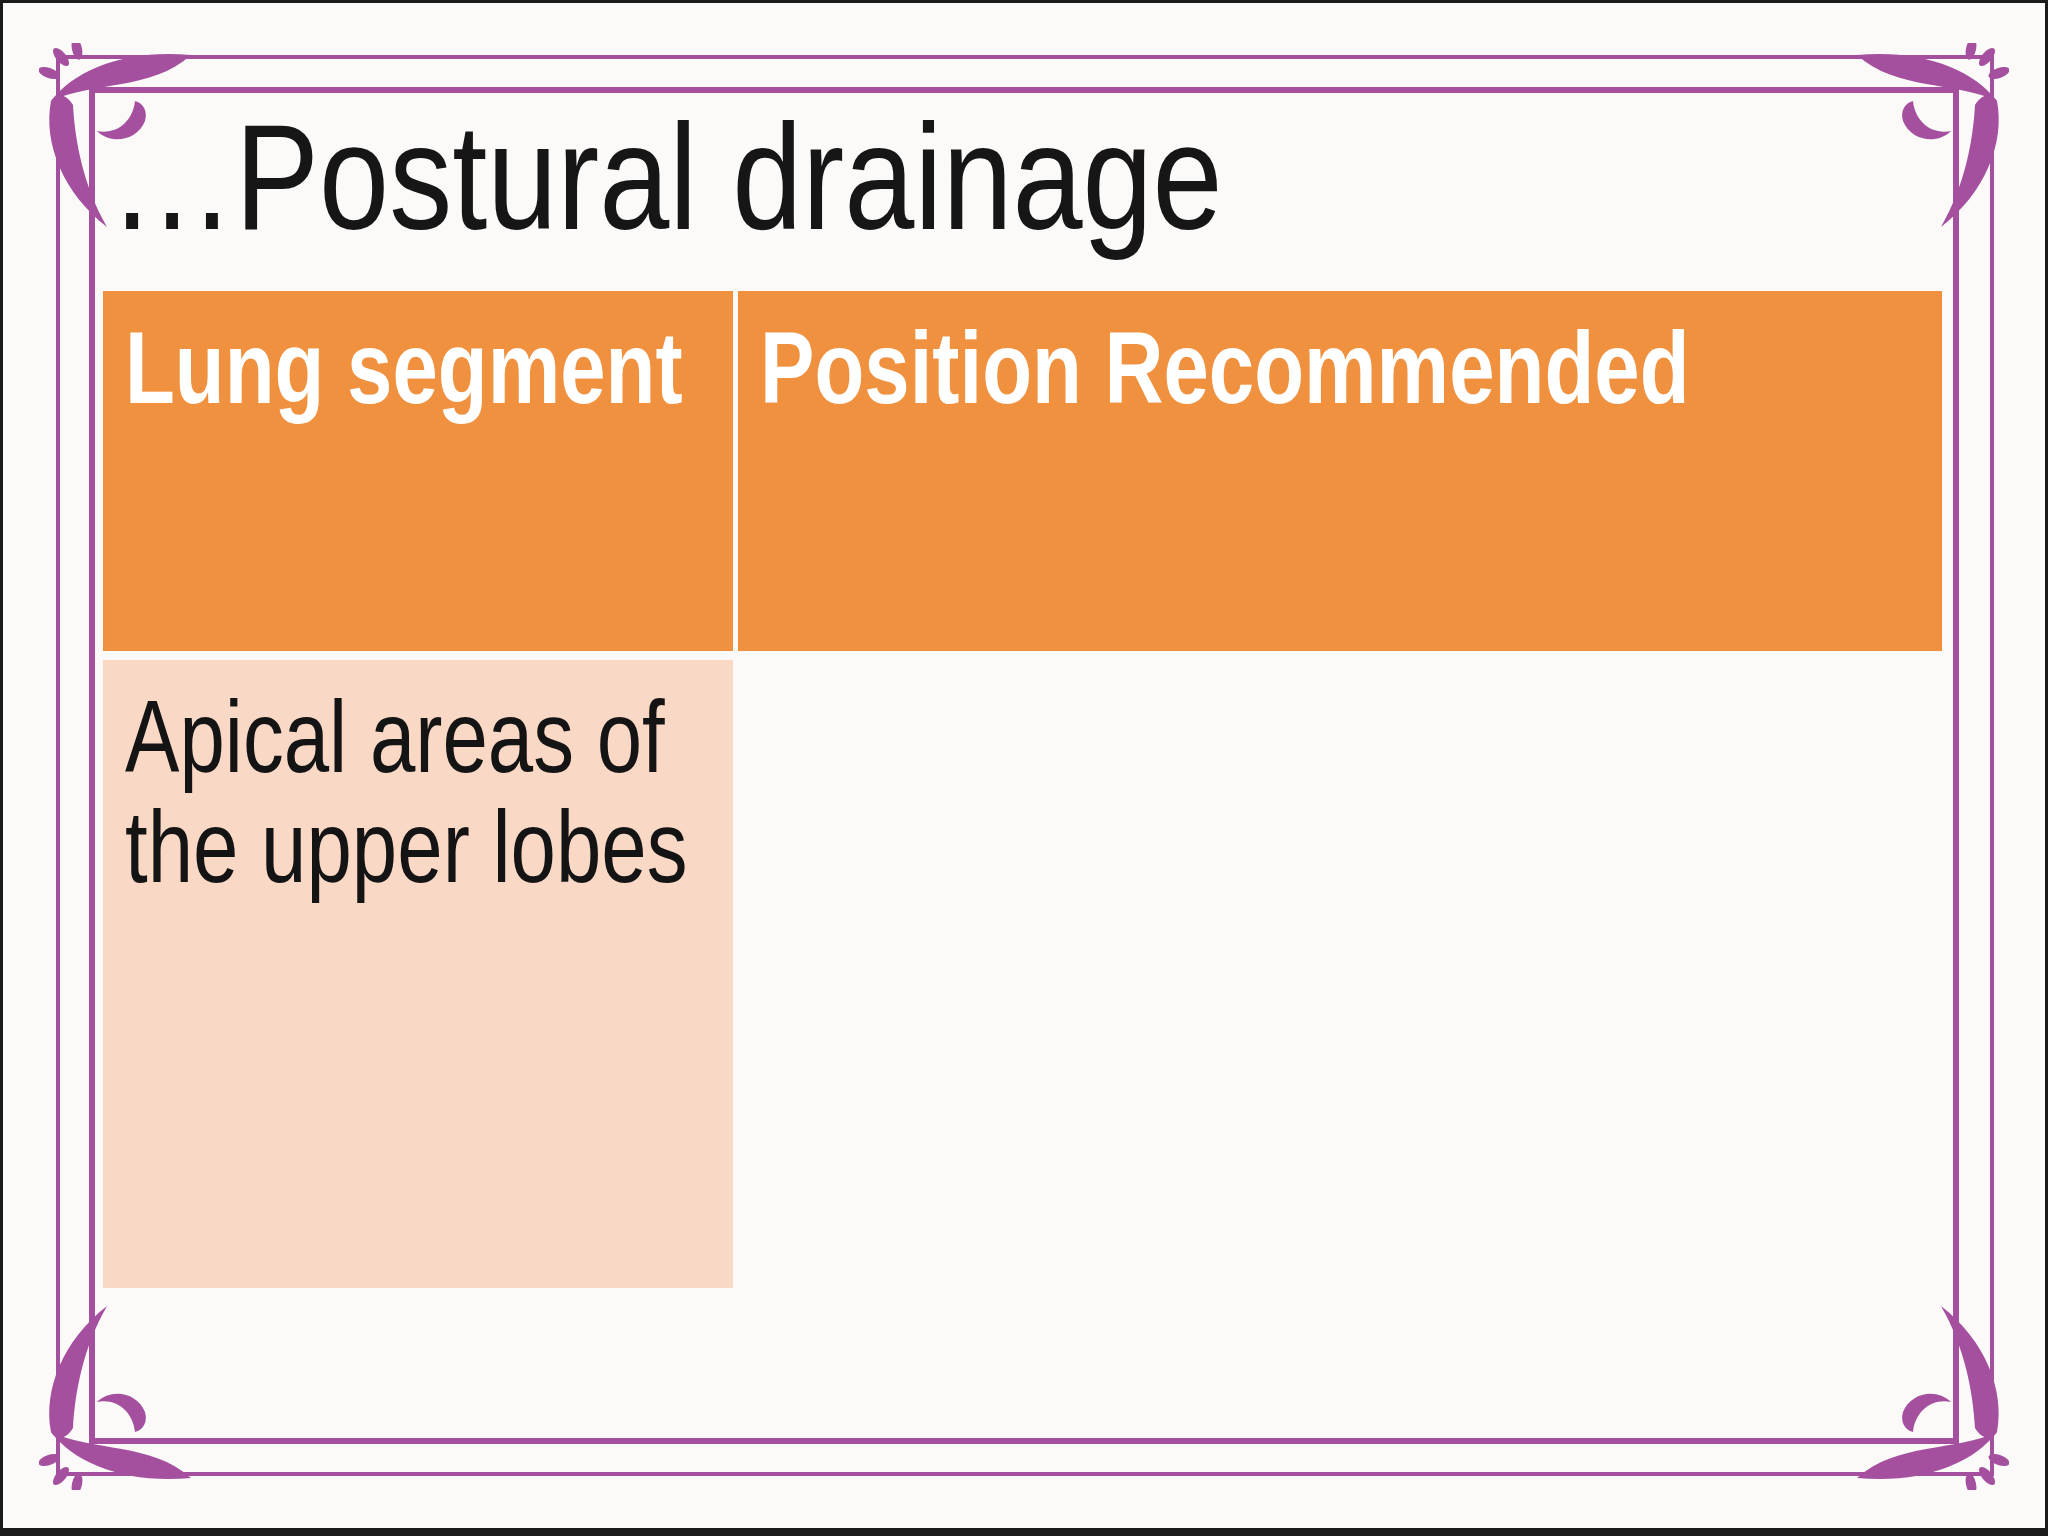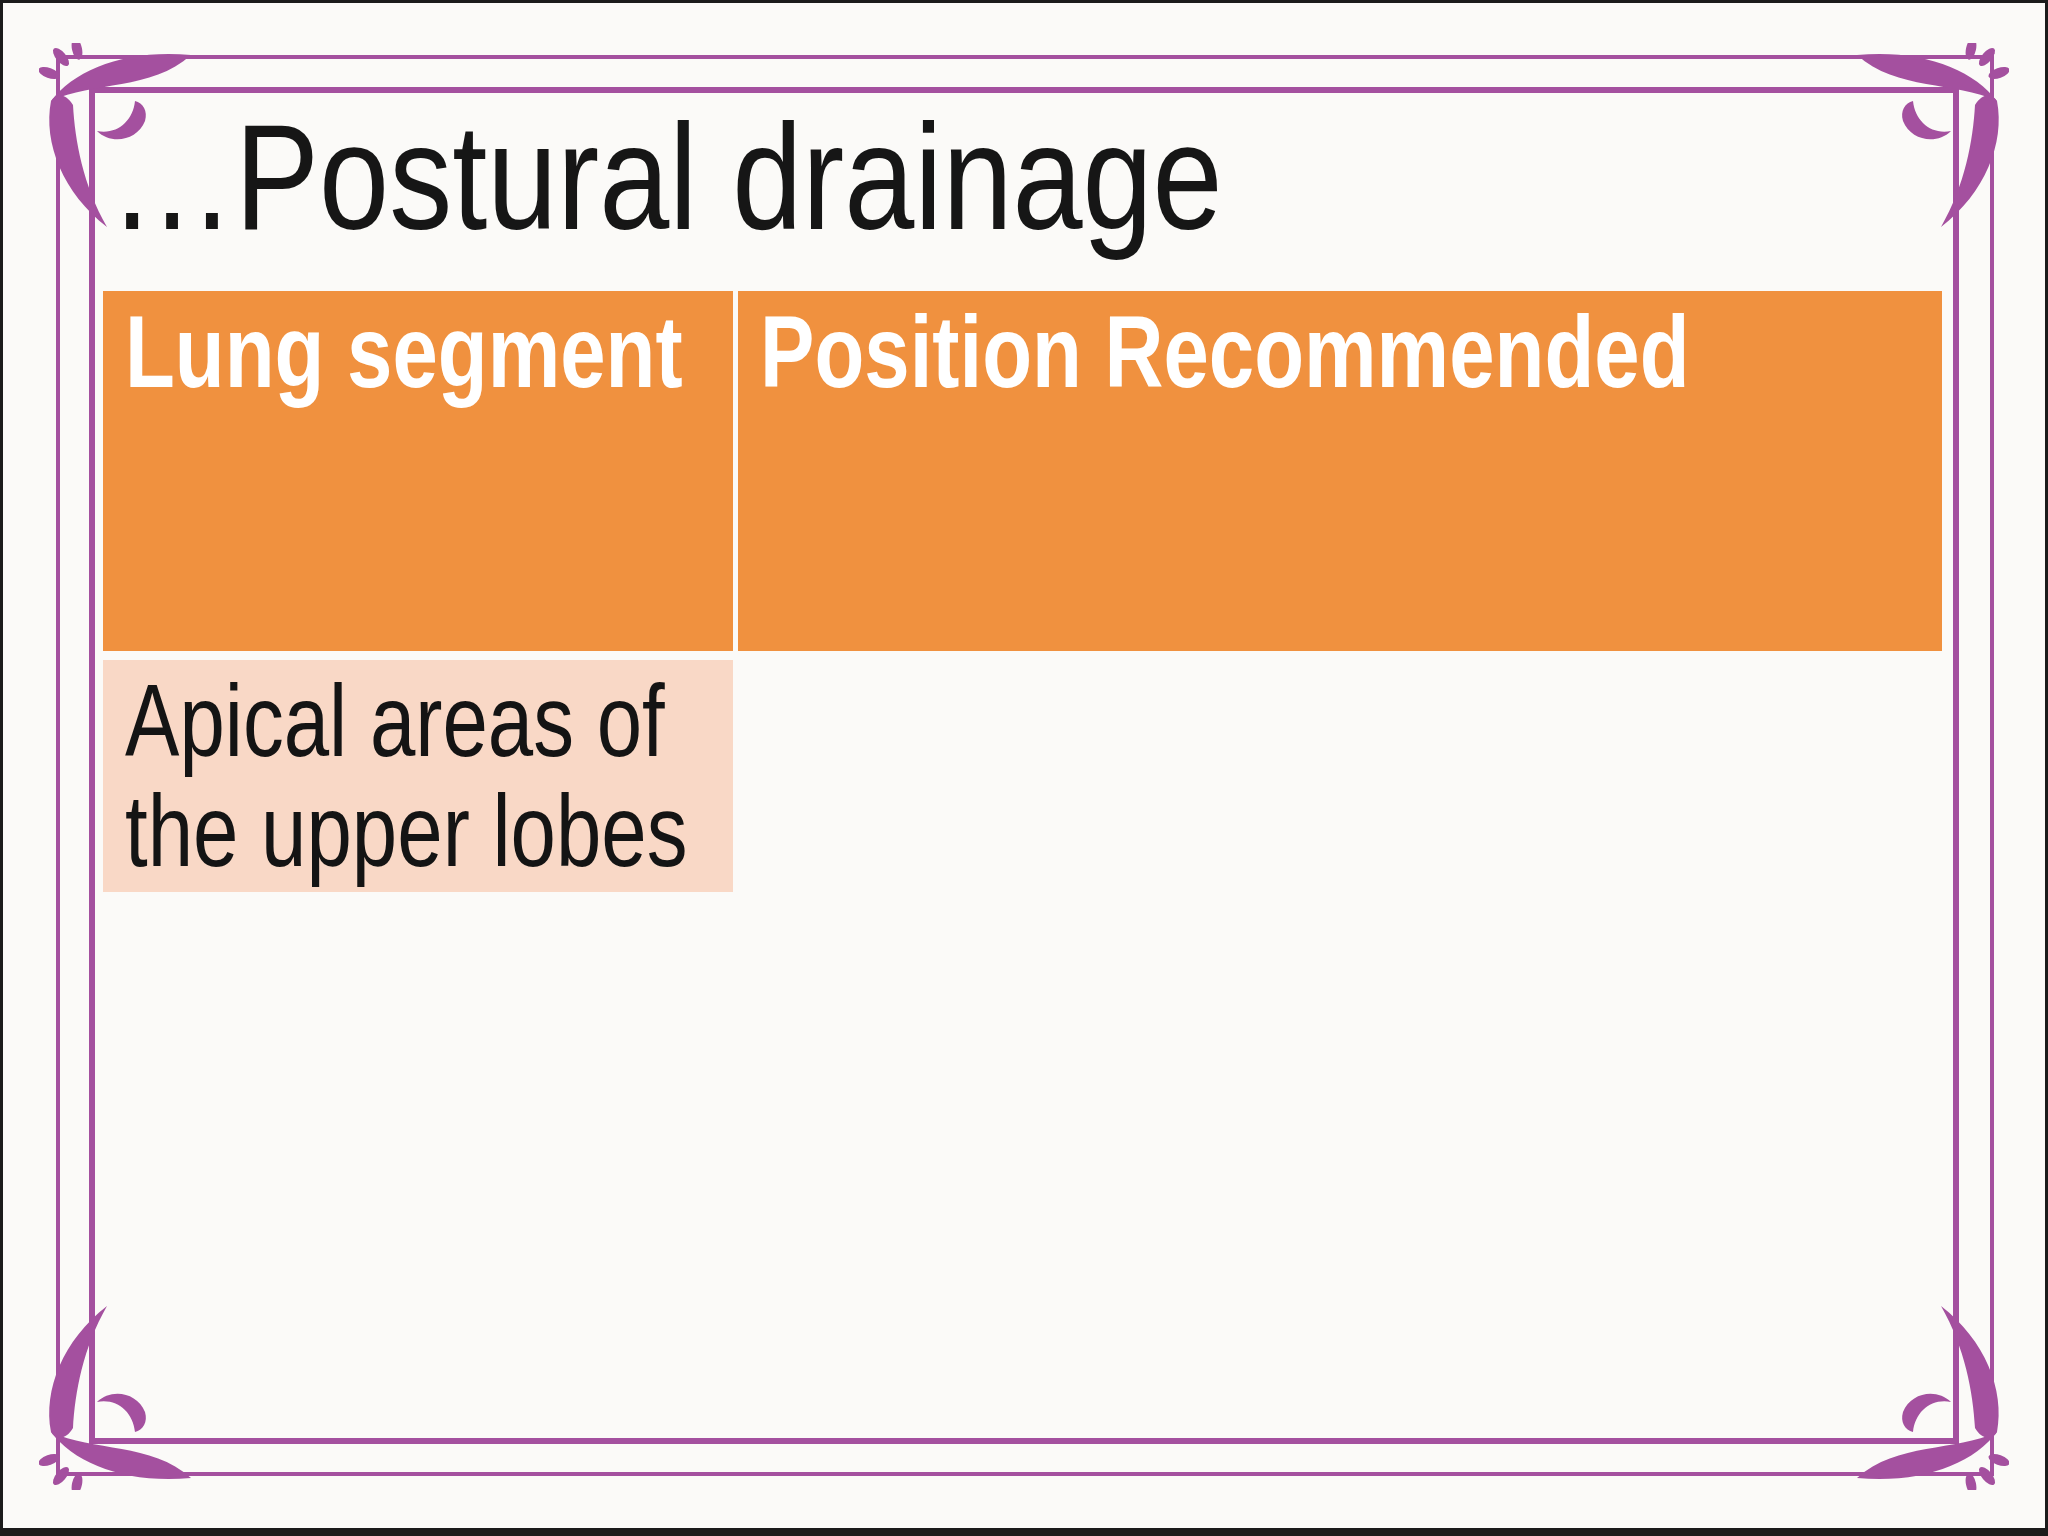--- a/index.html
+++ b/index.html
@@ -50,22 +50,22 @@
   .title{
     font-size:150px;line-height:1.1;color:#161616;
     white-space:nowrap;
     transform:scaleX(0.84);transform-origin:50% 0;
   }
 
   
   .pd-table{position:absolute;left:100px;top:288px;width:1839px;}
   .trow{display:flex;gap:5px;}
   .trow.hdr{height:360px;margin-bottom:9px;}
-  .trow.tbody{height:628px;flex-direction:column;}
-  .cell{box-sizing:border-box;padding:6px 22px;overflow:hidden;}
+  .trow.tbody{height:628px;}
+  .cell{box-sizing:border-box;padding:22px 22px;overflow:hidden;}
   .c1{width:630px;}
   .c2{width:1204px;}
   .hdr .cell{background:var(--orange);color:#ffffff;font-weight:bold;}
   .tbody .cell{background:var(--pink);color:var(--ink);}
 
   
   .cnd{
     font-size:102px;line-height:1.08;
     white-space:pre-line;
     width:max-content;

